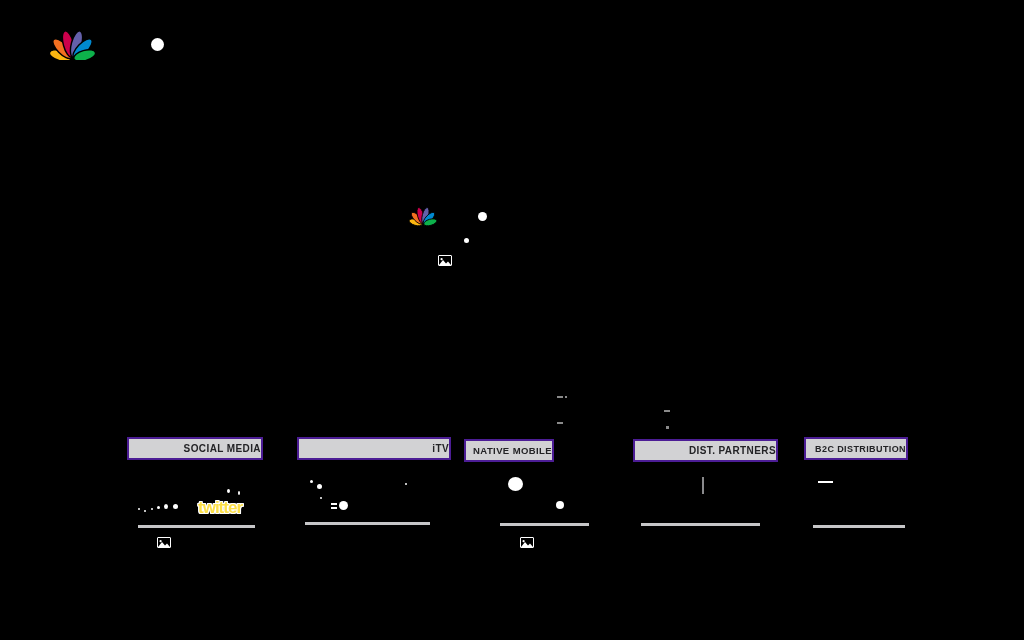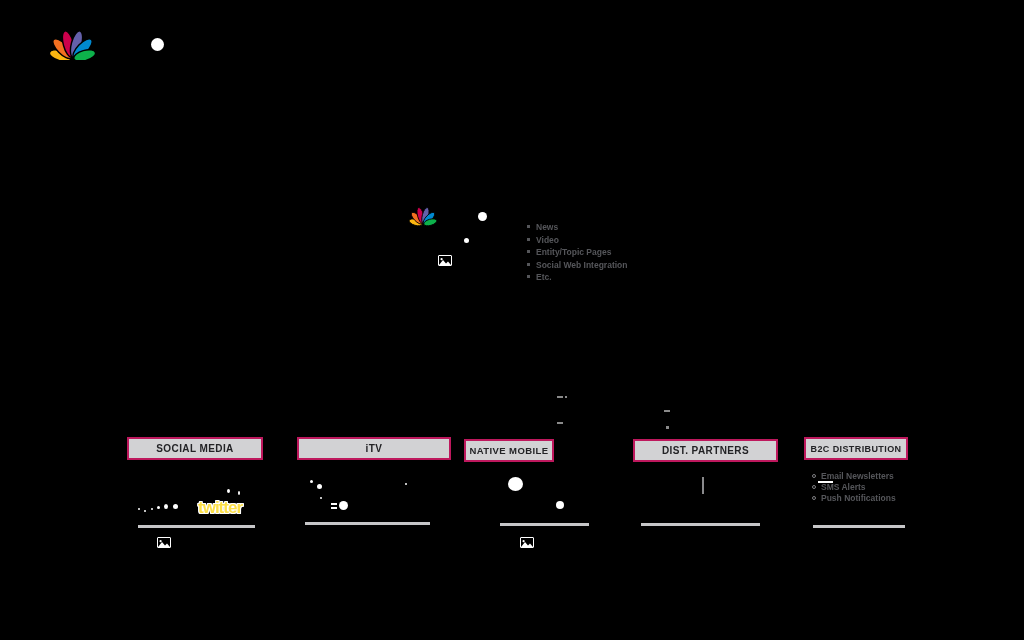--- a/index.html
+++ b/index.html
@@ -3,22 +3,22 @@
 <meta charset="utf-8">
 <style>
   html,body{margin:0;padding:0;background:#000;}
   .stage{
     position:relative;width:1024px;height:640px;background:#000000;
     overflow:hidden;font-family:"Liberation Sans",sans-serif;
   }
   .dot{position:absolute;background:#ffffff;border-radius:50%;}
   .dash{position:absolute;background:#8a8a8a;}
   .channel-box{
-    position:absolute;height:23px;background:#d2d2d4;border:2px solid #be185d;
-    display:flex;align-items:center;justify-content:center;
+    position:absolute;height:23px;background:#d2d2d4;border:2px solid #4c1d95;
+    display:flex;align-items:center;justify-content:flex-end;
     font-weight:bold;font-size:10px;color:#232326;letter-spacing:.4px;
     box-sizing:border-box;white-space:nowrap;
   }
   .hline{position:absolute;height:3px;background:#c6c6c8;}
   .vline{position:absolute;width:2px;background:#8a8a8c;}
   ul.bullets{margin:0;padding:0;position:absolute;color:#55565a;font-weight:bold;}
   ul.bullets li{list-style:none;position:relative;padding-left:9px;white-space:nowrap;}
   ul.hub-bullets{left:527px;top:221px;font-size:8.5px;line-height:12.6px;}
   ul.hub-bullets li::before{
     content:"";position:absolute;left:0;top:4px;width:3px;height:3px;background:#55565a;
@@ -94,27 +94,20 @@
   </svg>
   <span class="dot" style="left:478px;top:212px;width:9px;height:9px;"></span>
   <span class="dot" style="left:464px;top:238px;width:5px;height:5px;"></span>
   <span class="img-icon" style="left:438px;top:255px;">
     <svg width="12" height="8" viewBox="0 0 12 8">
       <circle cx="2.6" cy="2.2" r="1.1" fill="#fff"></circle>
       <polygon points="0,8 4,3 7,6.4 9,4.6 12,8" fill="#fff"></polygon>
     </svg>
   </span>
 
-  <ul class="bullets hub-bullets">
-    <li>News</li>
-    <li>Video</li>
-    <li>Entity/Topic Pages</li>
-    <li>Social Web Integration</li>
-    <li>Etc.</li>
-  </ul>
 
   <span class="dash" style="left:557px;top:396px;width:6px;height:2px;"></span>
   <span class="dash" style="left:565px;top:396px;width:2px;height:2px;"></span>
   <span class="dash" style="left:557px;top:422px;width:6px;height:2px;"></span>
   <span class="dash" style="left:664px;top:410px;width:6px;height:2px;"></span>
   <span class="dash" style="left:666px;top:426px;width:3px;height:3px;"></span>
 
   <div class="channel-box" style="left:127px;top:437px;width:136px;">
     <span>SOCIAL MEDIA</span>
   </div>
@@ -163,21 +156,16 @@
   <span class="img-icon" style="left:520px;top:537px;">
     <svg width="12" height="8" viewBox="0 0 12 8">
       <circle cx="2.6" cy="2.2" r="1.1" fill="#fff"></circle>
       <polygon points="0,8 4,3 7,6.4 9,4.6 12,8" fill="#fff"></polygon>
     </svg>
   </span>
 
   <span class="vline" style="left:702px;top:477px;height:17px;"></span>
   <span class="hline" style="left:641px;top:523px;width:119px;"></span>
 
-  <ul class="bullets b2c-bullets">
-    <li>Email Newsletters</li>
-    <li>SMS Alerts</li>
-    <li>Push Notifications</li>
-  </ul>
   <span class="dash" style="left:818px;top:481px;width:15px;height:2px;background:#fff;"></span>
   <span class="hline" style="left:813px;top:525px;width:92px;"></span>
 
 </div>
 
 </body></html>

